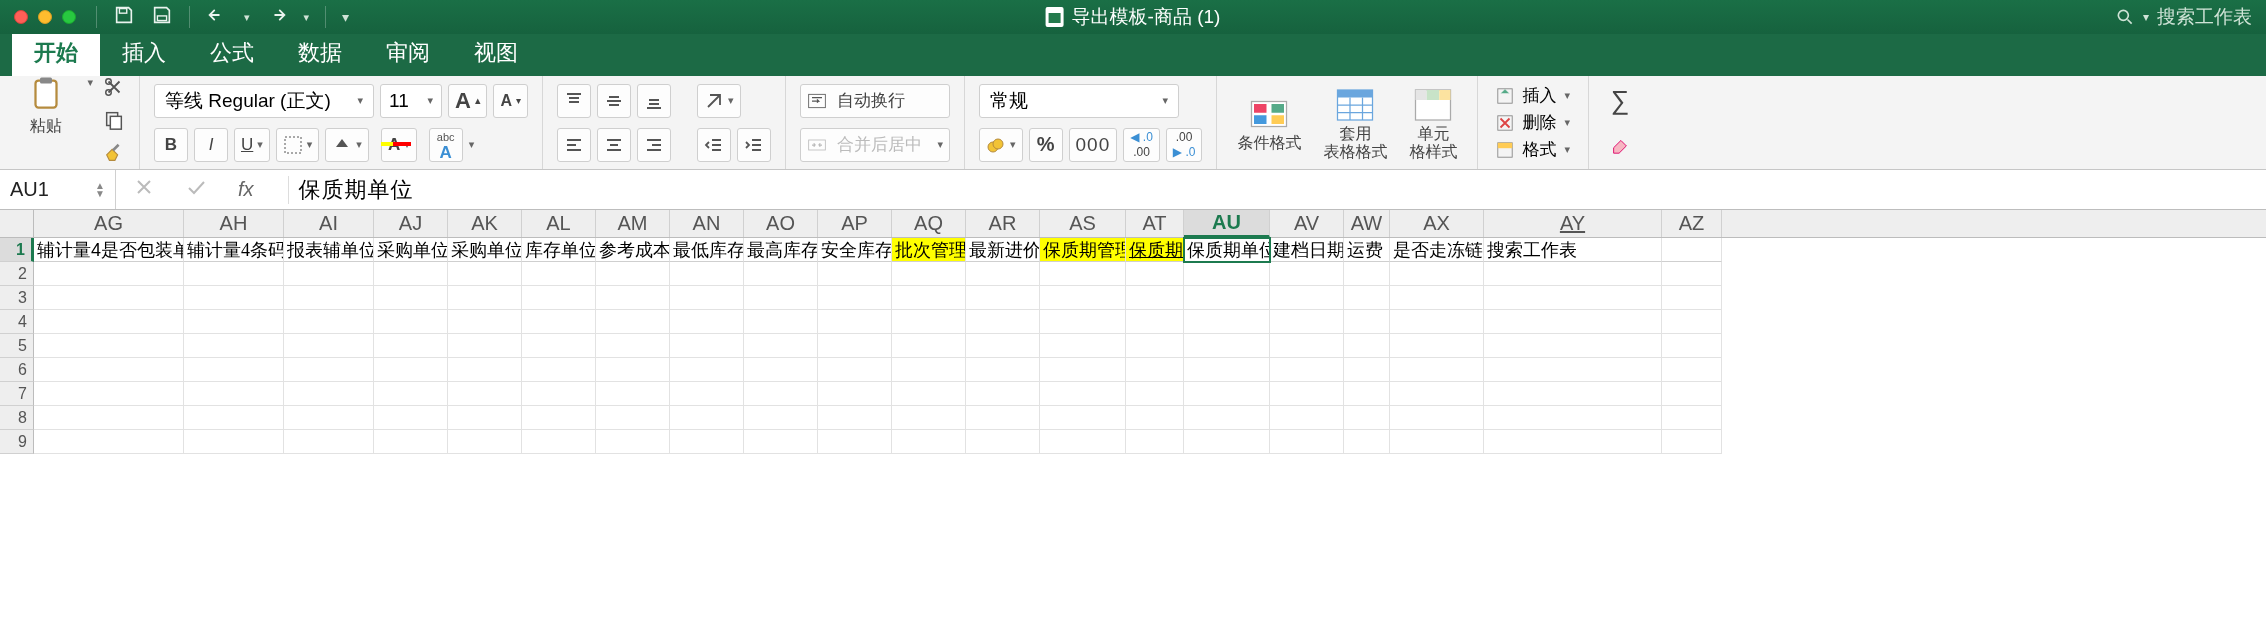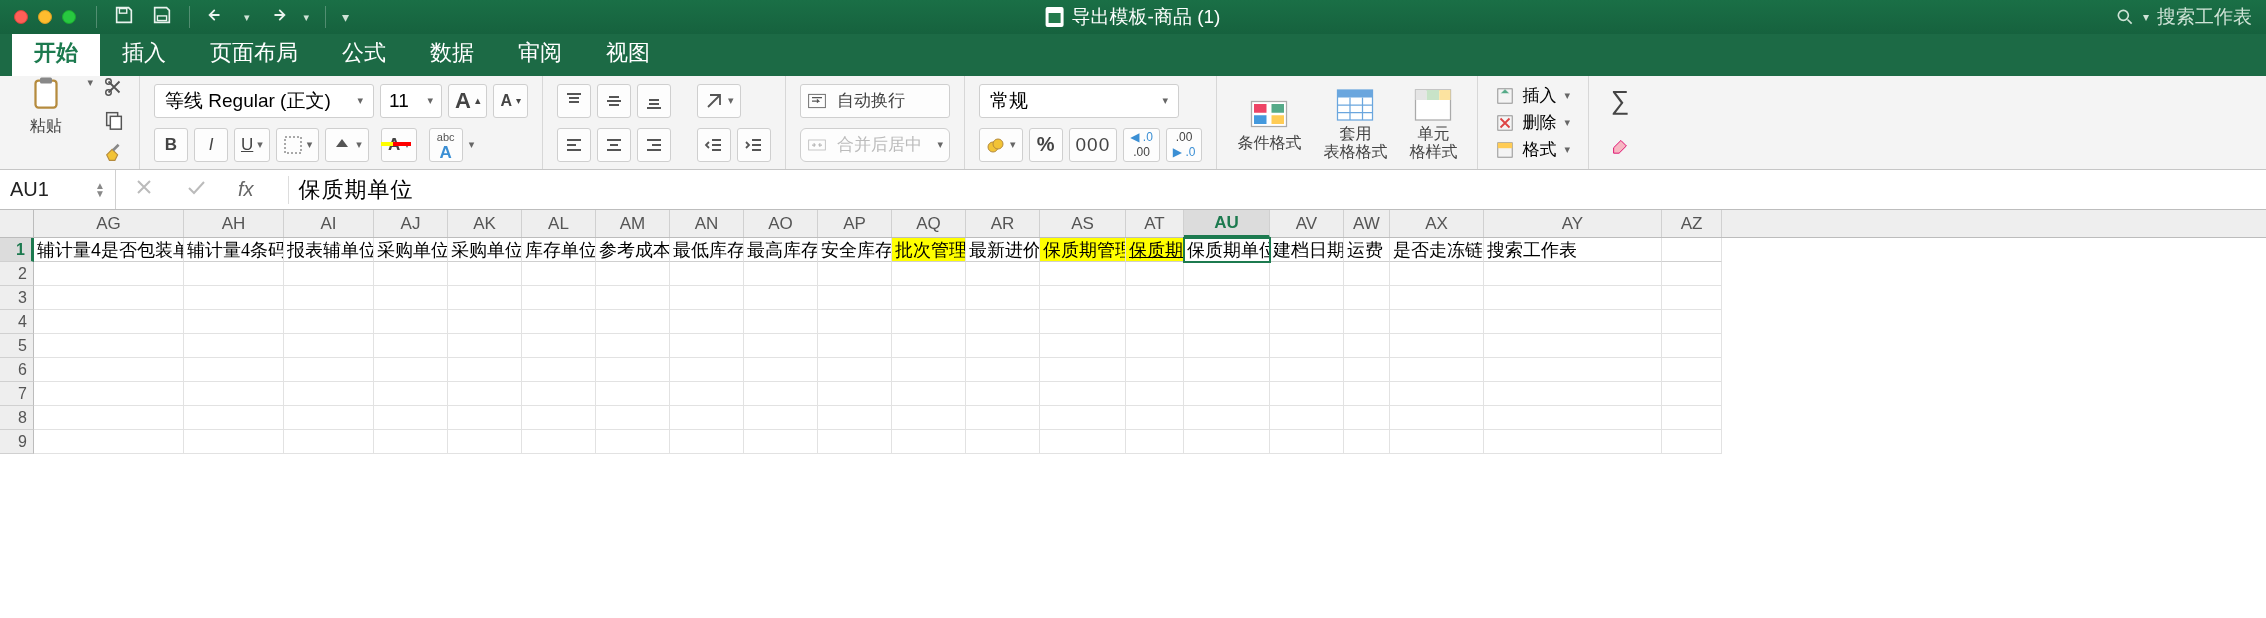--- a/index.html
+++ b/index.html
@@ -39,21 +39,21 @@
   .big-btn { display:flex; flex-direction:column; align-items:center; justify-content:center; width: 64px; gap:4px; font-size:16px; color:#444;}
   .big-btn svg { width: 36px; height: 36px;}
   .font-select { width: 220px; height: 34px; border:1px solid #cfcfcf; background:#fff; border-radius:3px; display:flex; align-items:center; padding:0 10px; justify-content:space-between; font-size: 19px;}
   .size-select { width: 62px; height:34px; border:1px solid #cfcfcf; background:#fff; border-radius:3px; display:flex; align-items:center; justify-content:space-between; padding: 0 8px; font-size:19px;}
   .Aup { font-size:22px; font-weight:700; color:#444;}
   .Adn { font-size:16px; font-weight:700; color:#444;}
   .ul { text-decoration: underline;}
   .clrbar { width: 20px; height:4px; display:inline-block;}
   .clrbar.yel { background:#ffff00;}
   .clrbar.red { background:#ff0000;}
-  .disabled { color:#bbb;border-radius:6px;}
+  .disabled { color:#bbb;}
   .num-select { width: 200px; height:34px; border:1px solid #cfcfcf; background:#fff; border-radius:3px; display:flex; align-items:center; padding:0 10px; justify-content:space-between; font-size:19px;}
   .vlabel { display:flex; flex-direction:column; align-items:center; font-size:16px; color:#444; line-height:18px; padding: 0 6px;}
   .vlabel svg { width: 40px; height: 40px;}
   .cell-group { display:flex; flex-direction:column; gap:4px; padding: 0 4px; font-size:17px;}
   .cell-row { display:flex; align-items:center; gap:8px;}
   .cell-row svg { width:18px; height:18px;}
 
   
   .fbar { height: 40px; border-bottom: 1px solid #bdbdbd; display:flex; align-items:center; background:#fff;}
   .namebox { width: 116px; height: 100%; border-right: 1px solid #d0d0d0; display:flex; align-items:center; padding: 0 10px; justify-content:space-between; font-size: 20px; color:#222;}
@@ -61,21 +61,21 @@
   .fbtns { display:flex; align-items:center; gap:32px; padding: 0 18px; color:#aaa;}
   .fbtns svg { width:20px; height:20px; fill:#aaa;}
   .fx { font-style: italic; font-size: 20px; color:#666; margin-right: 6px;}
   .fbar-sep { width:1px; height: 28px; background:#ddd; margin: 0 10px;}
   .fcontent { font-size: 22px; color:#000; letter-spacing: 1px;}
 
   
   .grid { display:block; }
   .gridhead { display:flex; height: 28px; background:#eee; border-bottom:1px solid #bcbcbc;}
   .rowhead-spacer { width: 34px; border-right:1px solid #bcbcbc;}
-  .colhead { border-right:1px solid #d0d0d0; display:flex; align-items:center; justify-content:center; font-size:17px; color:#555;}
+  .colhead { border-right:1px solid #d0d0d0; display:flex; align-items:center; justify-content:center; font-size:20px; color:#555;}
   .colhead.sel { background:#dcdcdc; color:#1c7a4f; font-weight:600; border-bottom: 3px solid #1c7a4f; margin-bottom:-1px;}
   .gridrow { display:flex; height: 24px; }
   .rowhead { width: 34px; border-right:1px solid #bcbcbc; border-bottom:1px solid #d0d0d0; display:flex; align-items:center; justify-content:flex-end; padding-right:6px; font-size:16px; color:#555; background:#eee;}
   .rowhead.sel { background:#dcdcdc; color:#1c7a4f; font-weight:600;}
   .cell { border-right:1px solid #e2e2e2; border-bottom:1px solid #e2e2e2; font-size:18px; display:flex; align-items:center; padding: 0 3px; white-space:nowrap; overflow:hidden; color:#000;}
   .cell.hl { background:#ffff00;}
   .cell.sel { outline: 2.5px solid #1c7a4f; outline-offset: -1px; z-index:2; position:relative;}
   .row1 .rowhead { border-right: 3px solid #1c7a4f; }
   .row1 .cell { border-bottom-color:#cfcfcf;}
 </style>
@@ -120,21 +120,20 @@
         <path d="M15 15l5 5" stroke="#cfe3d6" stroke-width="2"></path>
       </svg>
     <span class="drop-c">▾</span>
     <span>搜索工作表</span>
   </div>
 </div>
 
 <div class="tabs">
   <div class="tab active">开始</div>
   <div class="tab">插入</div>
-  <div class="tab">页面布局</div>
   <div class="tab">公式</div>
   <div class="tab">数据</div>
   <div class="tab">审阅</div>
   <div class="tab">视图</div>
 </div>
 
 <div class="ribbon">
 
   <div class="group" style="width:140px;">
     <div style="display:flex; align-items:flex-start; gap:10px;">
@@ -436,21 +435,21 @@
       <div class="colhead" style="width: 74px;">AO</div>
       <div class="colhead" style="width: 74px;">AP</div>
       <div class="colhead" style="width: 74px;">AQ</div>
       <div class="colhead" style="width: 74px;">AR</div>
       <div class="colhead" style="width: 86px;">AS</div>
       <div class="colhead" style="width: 58px;">AT</div>
       <div class="colhead sel" style="width: 86px;">AU</div>
       <div class="colhead" style="width: 74px;">AV</div>
       <div class="colhead" style="width: 46px;">AW</div>
       <div class="colhead" style="width: 94px;">AX</div>
-      <div class="colhead" style="width: 178px;">AY</div>
+      <div class="colhead" style="width: 178px; text-decoration: underline;">AY</div>
       <div class="colhead" style="width: 60px;">AZ</div>
     </div>
   <div id="rows">
       <div class="gridrow row1">
         <div class="rowhead sel">1</div>
         <div class="cell" style="width: 150px;">辅计量4是否包装单位</div>
         <div class="cell" style="width: 100px; font-family: Liberation Serif, serif;">辅计量4条码</div>
         <div class="cell" style="width: 90px;">报表辅单位</div>
         <div class="cell" style="width: 74px;">采购单位</div>
         <div class="cell" style="width: 74px;">采购单位</div>

